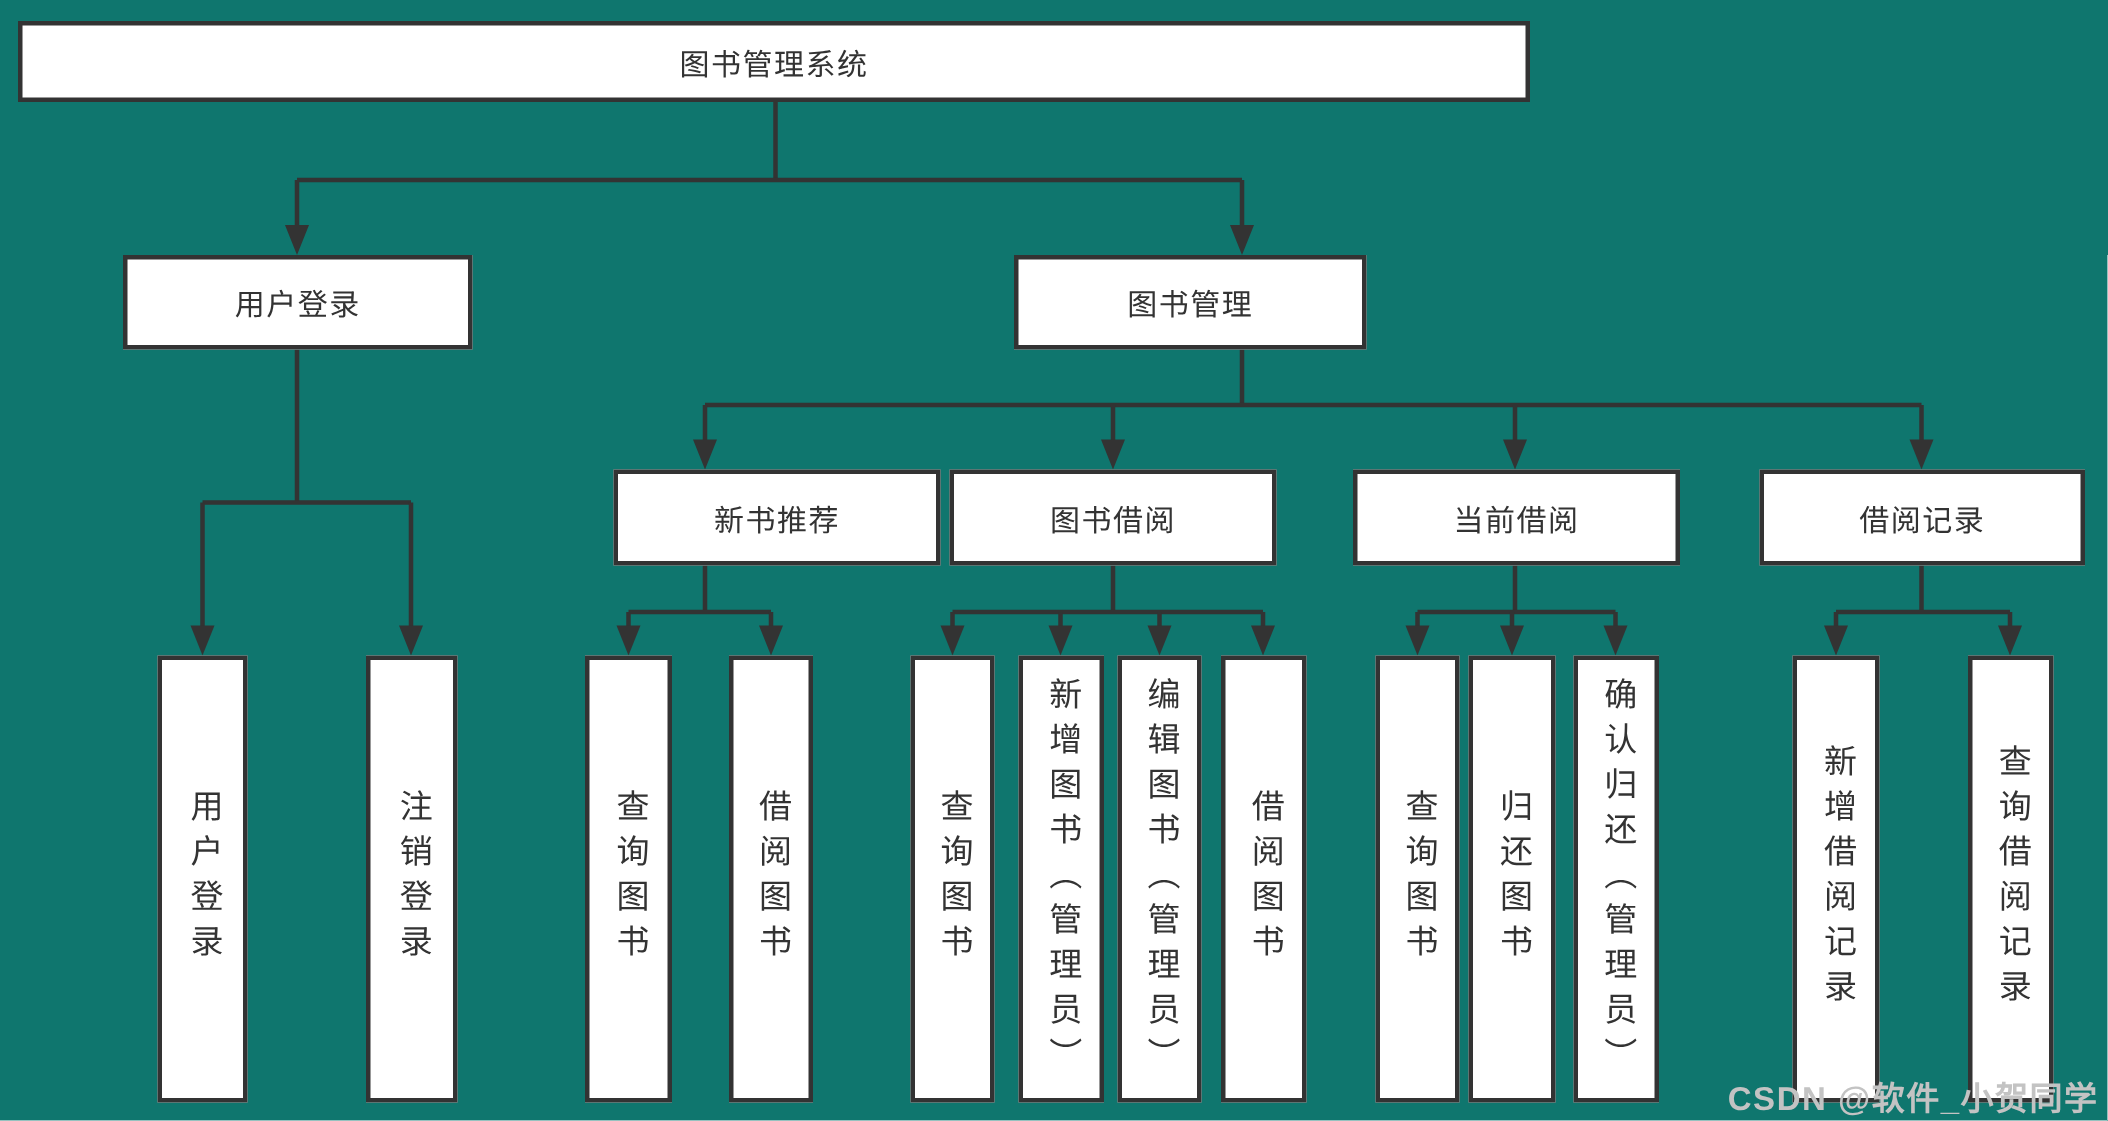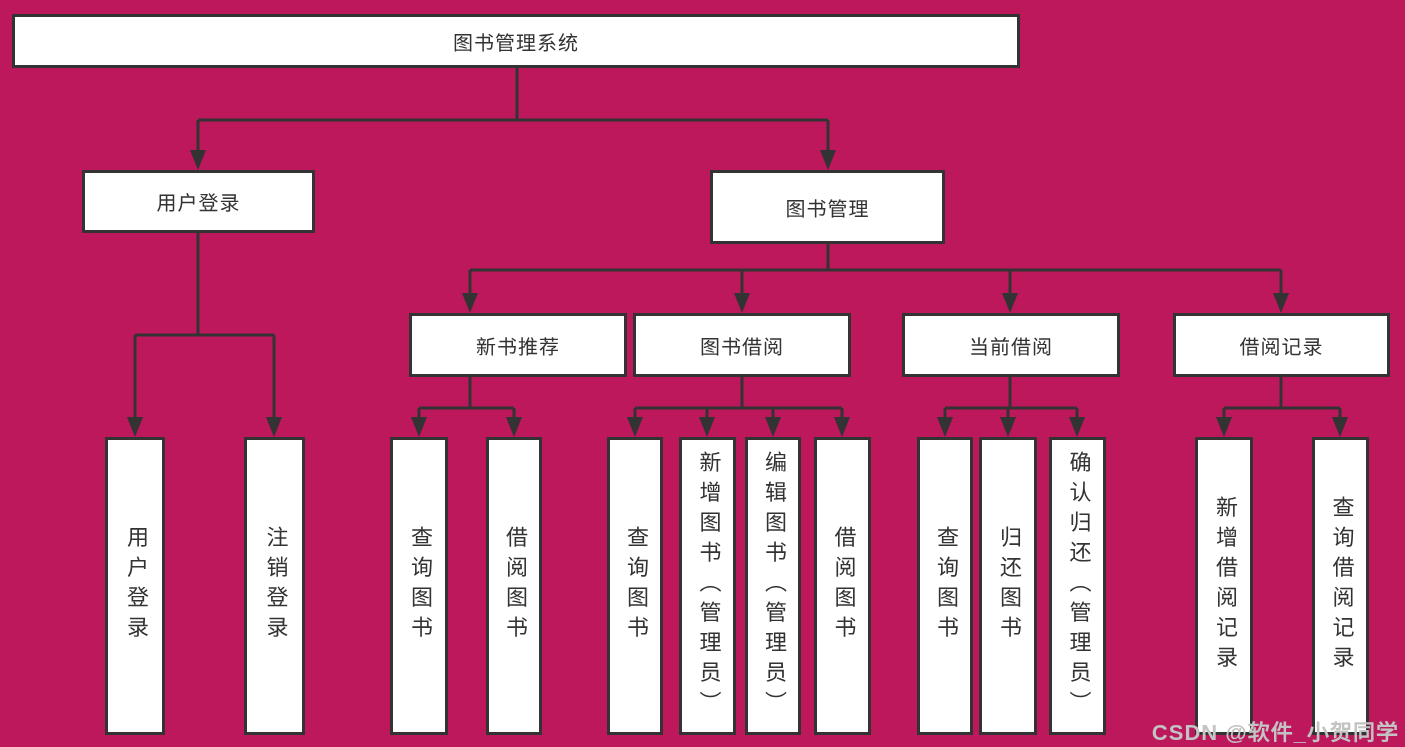--- a/index.html
+++ b/index.html
@@ -1,19 +1,19 @@
 <!DOCTYPE html>
 <html lang="zh-CN"><head>
 <meta charset="utf-8">
 <style>
   html,body{margin:0;padding:0;background:#ffffff;}
   .stage{
     position:relative;
     width:1405px;height:747px;
-    background:#be185d;
+    background:#0f766e;
     font-family:"Liberation Sans","DejaVu Sans",sans-serif;
     color:#333333;
     overflow:hidden;
   }
   .connectors{position:absolute;left:0;top:0;width:1405px;height:747px;}
   .connectors path,.connectors line{stroke:#333333;stroke-width:3;fill:none;}
   .connectors polygon{fill:#333333;stroke:none;}
   .box{
     position:absolute;
     box-sizing:border-box;
@@ -122,21 +122,21 @@
       <path d="M1224,408 L1224,418"></path>
       <polygon points="1216,417 1232,417 1224,437"></polygon>
       <path d="M1340,408 L1340,418"></path>
       <polygon points="1332,417 1348,417 1340,437"></polygon>
     </g>
   </svg>
 
   <div class="box" style="left:12px;top:14px;width:1008px;height:54px;">图书管理系统</div>
 
   <div class="box" style="left:82px;top:170px;width:233px;height:63px;">用户登录</div>
-  <div class="box" style="left:710px;top:170px;width:235px;height:74px;">图书管理</div>
+  <div class="box" style="left:676px;top:170px;width:235px;height:63px;">图书管理</div>
 
   <div class="box" style="left:361px;top:313px;width:218px;height:64px;margin-left:48px;">新书推荐</div>
   <div class="box" style="left:633px;top:313px;width:218px;height:64px;">图书借阅</div>
   <div class="box" style="left:902px;top:313px;width:218px;height:64px;">当前借阅</div>
   <div class="box" style="left:1173px;top:313px;width:217px;height:64px;">借阅记录</div>
 
   <div class="vbox" style="left:105px;width:60px;">用户登录</div>
   <div class="vbox" style="left:244px;width:61px;">注销登录</div>
 
   <div class="vbox" style="left:390px;width:58px;">查询图书</div>

